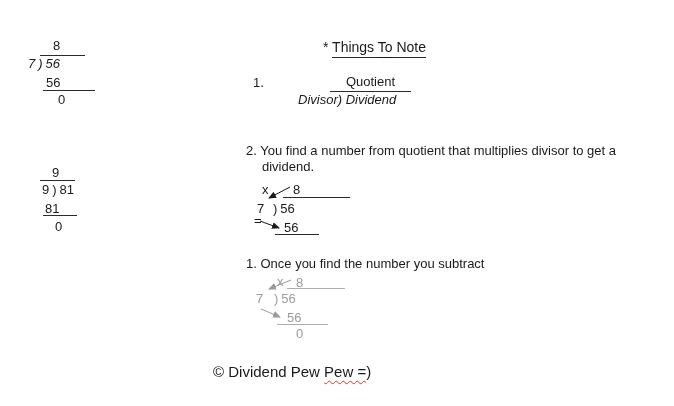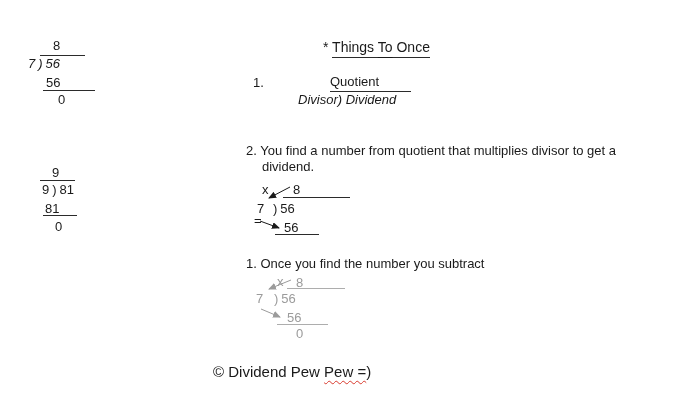--- a/index.html
+++ b/index.html
@@ -22,21 +22,21 @@
     text-decoration-color:#3f8f3f; text-decoration-thickness:1px;
     text-underline-offset:5px; text-decoration-skip-ink:none;text-decoration:underline;
   }
   .flag-red {
     text-decoration-line:underline; text-decoration-style:wavy;
     text-decoration-color:#d83a2e; text-decoration-thickness:1px;
     text-underline-offset:3px; text-decoration-skip-ink:none;
   }
   .quotient-box {
     position:absolute; left:330px; top:75px; width:81px; height:17px;
-    font-size:13px; line-height:14px;
+    text-align:center; font-size:13px; line-height:14px;
     border-bottom:1px solid #2b2b2b;
   }
   .copyright { position:absolute; left:213px; top:363px; font-size:15px; line-height:17px; white-space:nowrap; }
   .copyright span { white-space:pre; }
   .br { margin:0 3px; }
 </style>
 </head>
 <body>
 
 <div class="canvas">
@@ -68,21 +68,21 @@
     <div class="hline" style="left:40px; top:180px; width:35px;"></div>
     <div class="t" style="left:42px; top:183px;">
       <span>9</span><span class="br">)</span><span>81</span>
     </div>
     <div class="t" style="left:45px; top:202px;">81</div>
     <div class="hline" style="left:43px; top:215px; width:34px;"></div>
     <div class="t" style="left:55px; top:220px;">0</div>
   </div>
 
   <div class="t heading" style="left:323px; top:40px;">
-    <span>* </span><span class="underlined"><span>Things </span><span class="flag-green">To</span><span> Once</span></span>
+    <span>* </span><span class="underlined"><span>Things </span><span class="flag-green">To</span><span> Note</span></span>
   </div>
 
   <div>
     <div class="t" style="left:253px; top:76px;">1.</div>
     <div class="quotient-box">Quotient</div>
     <div class="t" style="left:298px; top:93px;font-style:italic;">Divisor) Dividend</div>
   </div>
 
   <div>
     <div class="t" style="left:246px; top:144px;">2. You find a number from quotient that multiplies divisor to get a</div>

